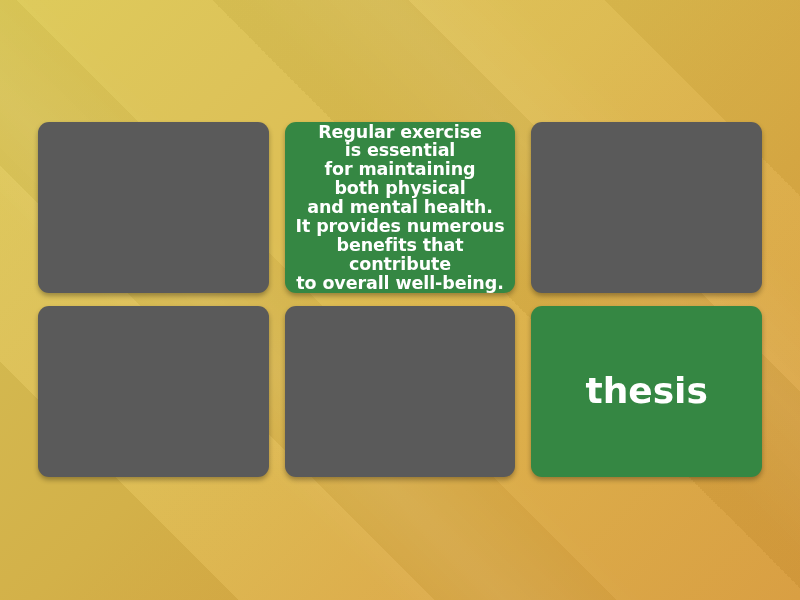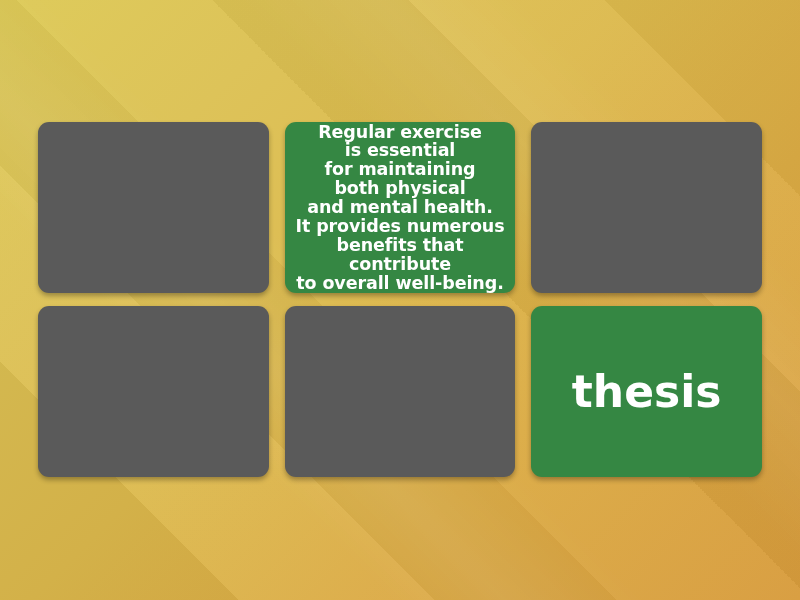--- a/index.html
+++ b/index.html
@@ -94,21 +94,21 @@
     letter-spacing: -0.1px;
     white-space: pre-line;
     padding: 4px 2px;
   }
 
   .text-paragraph {
     font-size: 17.5px;
   }
 
   .text-term {
-    font-size: 44px;
+    font-size: 36px;
     letter-spacing: 0px;
   }
 </style>
 </head>
 <body>
 
 <div id="stage">
   <div id="sheen"></div>
 
   <div id="grid">

